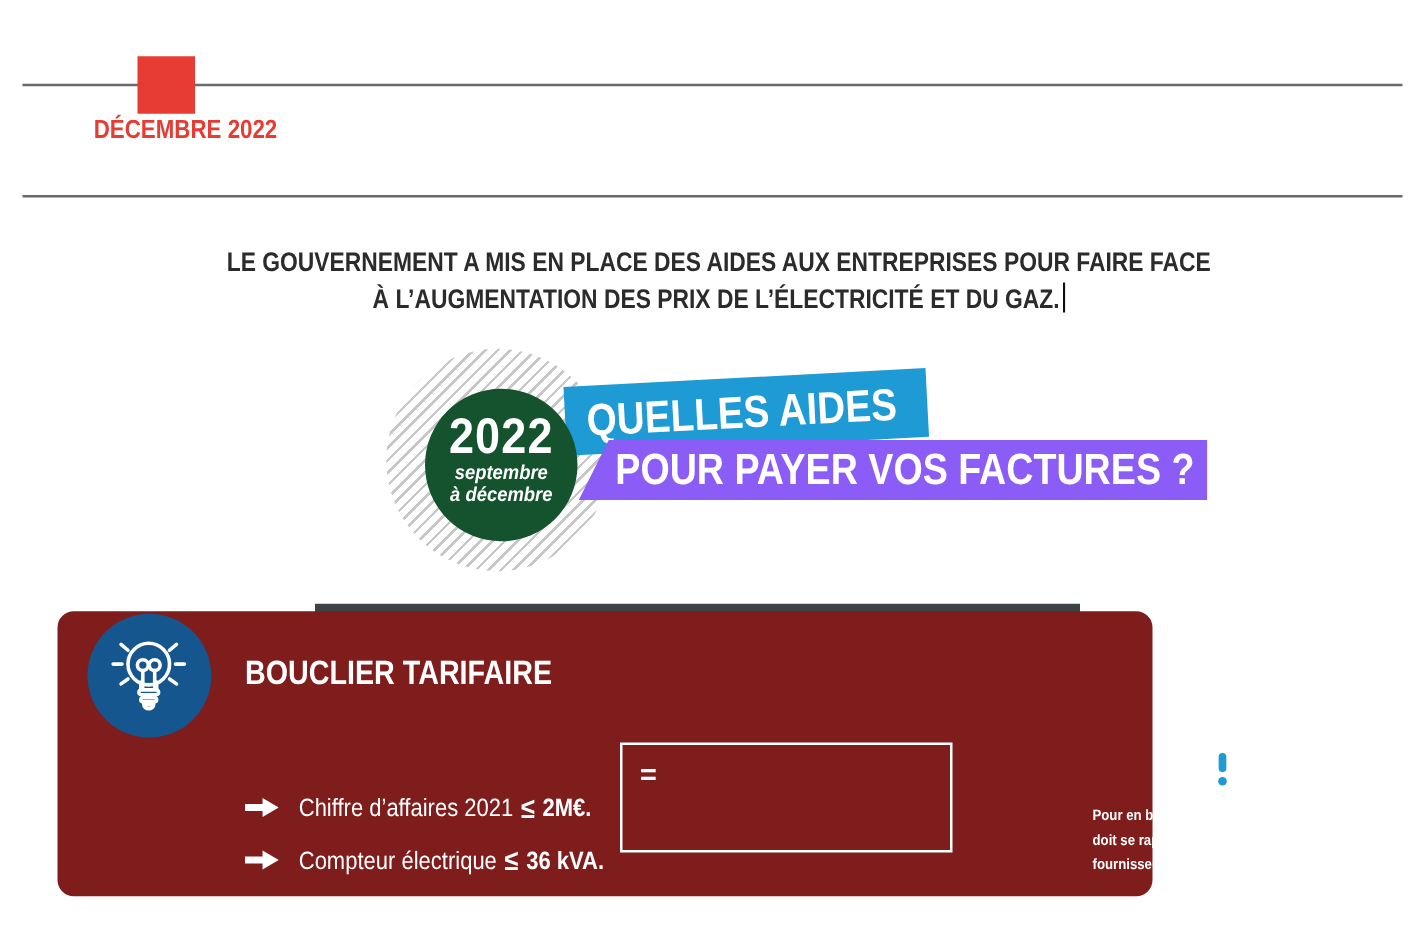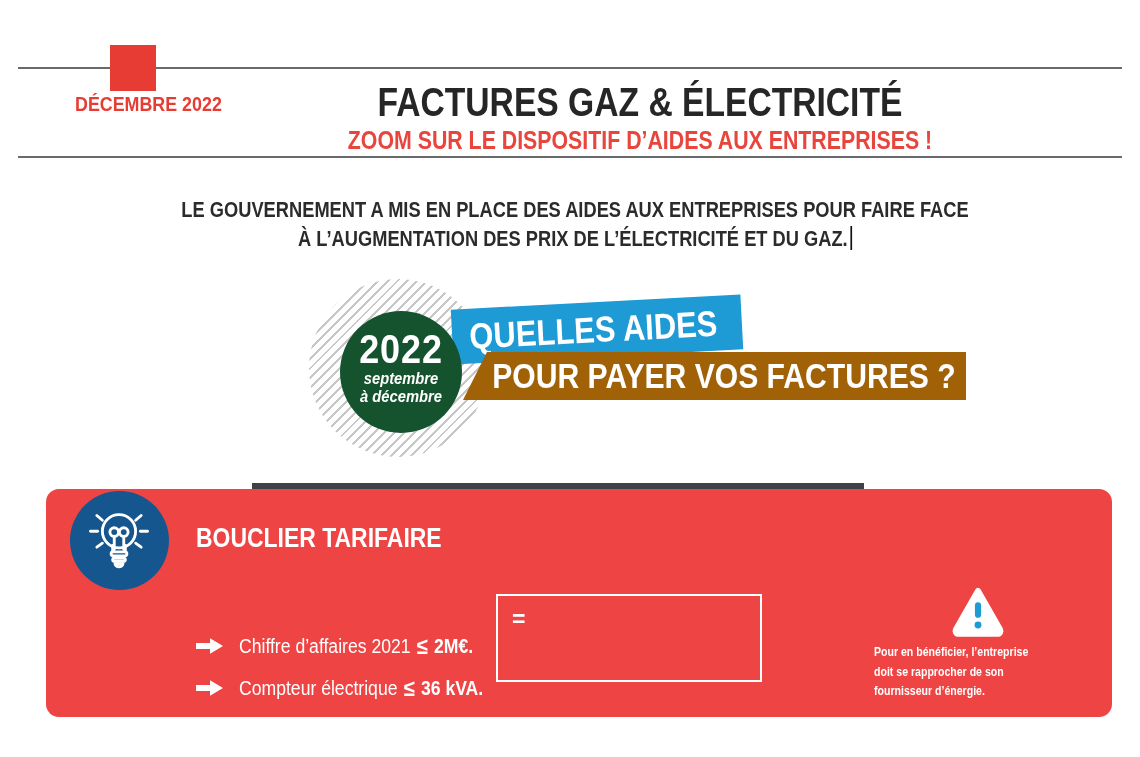--- a/index.html
+++ b/index.html
@@ -26,34 +26,34 @@
                 transform:scaleX(.85); transform-origin:50% 50%; white-space:nowrap; }
   .caret { display:inline-block; width:2px; height:24px; background:#111; margin-left:3px; vertical-align:-4px; }
 
   
   .hatch-circle { position:absolute; left:309px; top:279px; width:178px; height:178px; border-radius:50%;
                   background:repeating-linear-gradient(135deg,#c7c7c7 0 2px,transparent 2px 7px); z-index:1; }
   .banner-bar1 { position:absolute; left:452px; top:302px; width:290px; height:55px; background:#1e9ad5;
                  transform:rotate(-3deg); z-index:2; }
   .banner-bar1 .bar-text { display:inline-block; padding-left:20px; line-height:55px; font-size:36px; font-weight:bold; color:#fff;
                  transform:scaleX(.86); transform-origin:0 50%; white-space:nowrap; }
-  .banner-bar2 { position:absolute; left:463px; top:352px; width:503px; height:48px; background:#a16207;
+  .banner-bar2 { position:absolute; left:463px; top:352px; width:503px; height:48px; background:#8b5cf6;
                  clip-path:polygon(24px 0,100% 0,100% 100%,0 100%); z-index:3; }
   .banner-bar2 .bar-text { display:inline-block; padding-left:34px; line-height:48px; font-size:35px; font-weight:bold; color:#fff;
                  transform:scaleX(.86); transform-origin:0 50%; white-space:nowrap; }
   .year-circle { position:absolute; left:340px; top:311px; width:122px; height:122px; border-radius:50%;
                  background:#14532d; z-index:4; text-align:center; color:#fff; }
   .year-num { margin-top:17px; font-size:40px; line-height:42px; font-weight:bold; letter-spacing:1px;
               transform:scaleX(.9); transform-origin:50% 50%; }
   .year-period { font-style:italic; font-size:16px; line-height:18px; font-weight:bold;
                  transform:scaleX(.92); transform-origin:50% 50%; }
 
   
   .dark-strip { position:absolute; left:252px; top:483px; width:612px; height:10px; background:#3c4347; z-index:5; }
-  .card { position:absolute; left:46px; top:489px; width:1066px; height:228px; background:#ef4444;
+  .card { position:absolute; left:46px; top:489px; width:876px; height:228px; background:#7f1d1d;
           border-radius:13px; z-index:6; color:#fff; }
   .bulb-circle { position:absolute; left:24px; top:2px; width:99px; height:99px; border-radius:50%; background:#15568f; }
   .bulb-circle svg { position:absolute; left:11px; top:9px; }
   .card-heading { position:absolute; left:150px; top:34px; font-size:27px; font-weight:bold;
                   transform:scaleX(.85); transform-origin:0 50%; white-space:nowrap; }
 
   .crit-row { position:absolute; left:150px; height:26px; }
   .crit-row .arrow { display:inline-block; width:27px; height:16px; background:#fff; margin-right:16px; vertical-align:-1px;
                      clip-path:polygon(0 32%,52% 32%,52% 2%,100% 50%,52% 98%,52% 68%,0 68%); }
   .crit-text { display:inline-block; font-size:20px; transform:scaleX(.88); transform-origin:0 50%; white-space:nowrap; }
@@ -74,24 +74,20 @@
 </style>
 </head>
 <body>
 
 <div class="page">
 
   <div class="rule rule-top"></div>
   <div class="red-square"></div>
   <div class="date-label">DÉCEMBRE 2022</div>
 
-  <div class="title-wrap">
-    <div class="main-title">FACTURES GAZ &amp; ÉLECTRICITÉ</div>
-    <div class="sub-title">ZOOM SUR LE DISPOSITIF D’AIDES AUX ENTREPRISES !</div>
-  </div>
   <div class="rule rule-mid"></div>
 
   <div class="intro">
     <div class="intro-line"><span>LE GOUVERNEMENT A MIS EN PLACE DES AIDES AUX ENTREPRISES POUR FAIRE FACE</span></div>
     <div class="intro-line"><span>À L’AUGMENTATION DES PRIX DE L’ÉLECTRICITÉ ET DU GAZ.</span><span class="caret"></span></div>
   </div>
 
   <div class="hatch-circle"></div>
   <div class="banner-bar1">
     <span class="bar-text">QUELLES AIDES</span>

